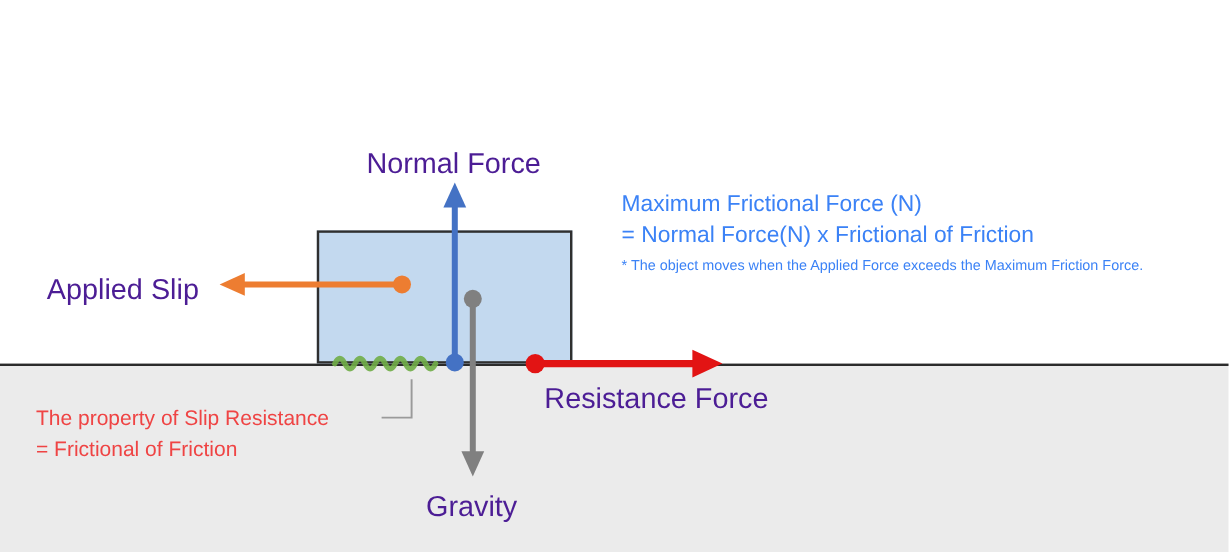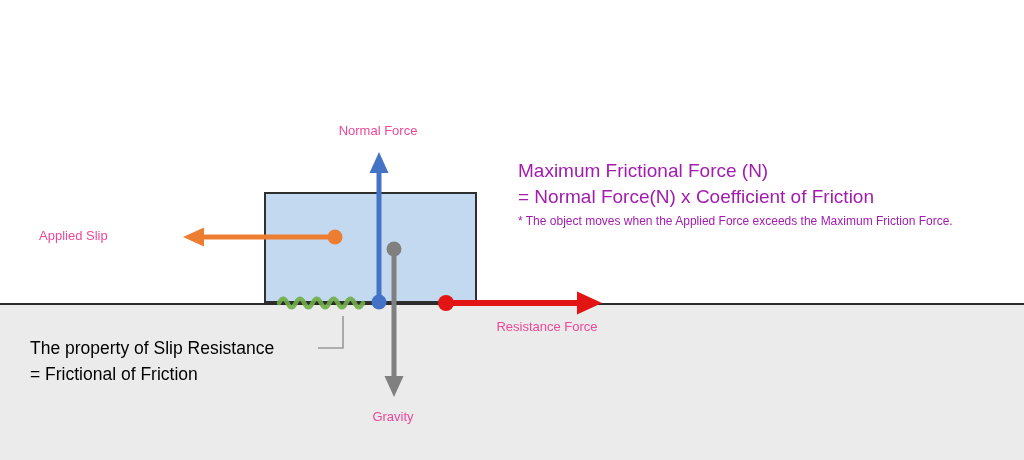--- a/index.html
+++ b/index.html
@@ -27,43 +27,43 @@
     border: 2px solid #2f2f2f;
   }
   #overlay-svg {
     position: absolute;
     left: 0; top: 0;
     width: 1024px; height: 460px;
   }
   .lbl {
     position: absolute;
     white-space: nowrap;
-    font-size: 13px;
-    color: #ec4899;
+    font-size: 24px;
+    color: #4c1d95;
   }
   .centered { transform: translateX(-50%); }
   #formula-block {
     position: absolute;
     left: 518px; top: 158px;
     font-size: 19px;
     line-height: 26px;
-    color: #a21caf;
+    color: #3b82f6;
     white-space: nowrap;
   }
   #formula-note {
     font-size: 12px;
     line-height: 17px;
     margin-top: 3px;
   }
   #slip-block {
     position: absolute;
     left: 30px; top: 336px;
     font-size: 17.5px;
     line-height: 25.5px;
-    color: #000000;
+    color: #ef4444;
     white-space: nowrap;
   }
 </style>
 </head>
 <body>
 
 <div id="canvas">
 
   <div id="ground"></div>
 
@@ -103,21 +103,21 @@
   <div class="lbl centered" style="left:378px; top:123px;">Normal Force</div>
 
   <div class="lbl" style="left:39px; top:228px;">Applied Slip</div>
 
   <div class="lbl centered" style="left:547px; top:319px;">Resistance Force</div>
 
   <div class="lbl centered" style="left:393px; top:409px;text-align:center;">Gravity</div>
 
   <div id="formula-block">
     <div>Maximum Frictional Force (N)</div>
-    <div>= Normal Force(N) x Coefficient of Friction</div>
+    <div>= Normal Force(N) x Frictional of Friction</div>
     <div id="formula-note">* The object moves when the Applied Force exceeds the Maximum Friction Force.</div>
   </div>
 
   <div id="slip-block">
     <div>The property of Slip Resistance</div>
     <div>= Frictional of Friction</div>
   </div>
 
 </div>
 

